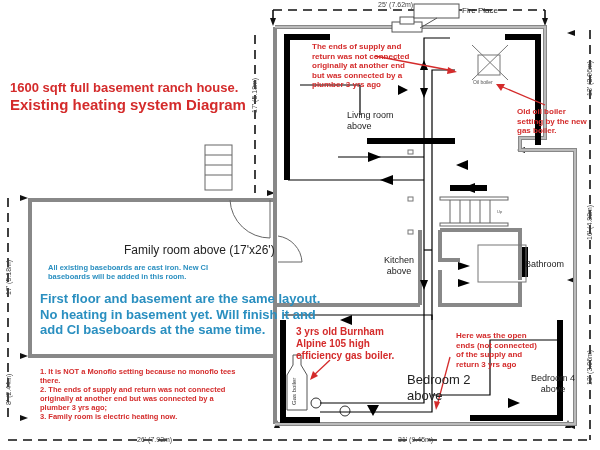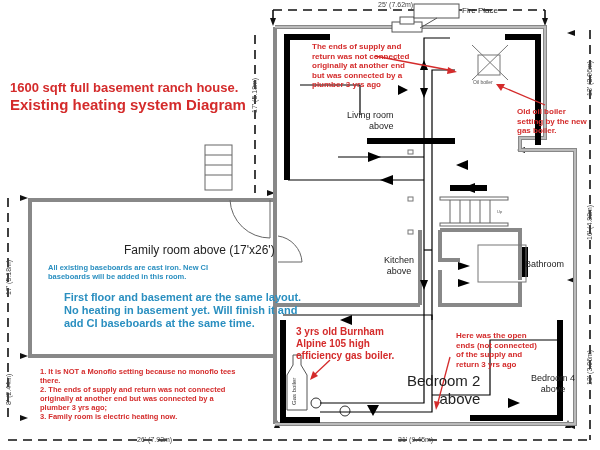--- a/index.html
+++ b/index.html
@@ -149,27 +149,27 @@
   <g fill="#fff" stroke="#777" stroke-width="1">
     <rect x="408" y="150" width="5" height="4"></rect>
     <rect x="408" y="197" width="5" height="4"></rect>
     <rect x="408" y="230" width="5" height="4"></rect>
   </g>
 </svg>
 
 <div class="t red" style="left:10px;top:80px;font-size:13px;">1600 sqft full basement ranch house.</div>
 <div class="t red" style="left:10px;top:96px;font-size:15px;">Existing heating system Diagram</div>
 
-<div class="t blk" style="left:303px;top:110px;font-size:9px;text-align:right;">Living room
+<div class="t blk" style="left:303px;top:110px;font-size:9px;text-align:left;">Living room
 above</div>
 <div class="t blk" style="left:340px;top:255px;font-size:9px;text-align:center;">Kitchen
 above</div>
 <div class="t blk" style="left:80px;top:243px;font-size:12px;">Family room above (17'x26')</div>
 <div class="t blk" style="left:481px;top:259px;font-size:9px;">Bathroom</div>
-<div class="t blk" style="left:363px;top:372px;font-size:15px;text-align:right;">Bedroom 2
+<div class="t blk" style="left:363px;top:372px;font-size:13px;text-align:left;">Bedroom 2
 above</div>
 <div class="t blk" style="left:487px;top:373px;font-size:9px;text-align:center;">Bedroom 4
 above</div>
 
 <div class="t blk" style="left:418px;top:6px;font-size:8px;">Fire Place</div>
 <div class="t" style="left:473px;top:79px;font-size:5px;color:#555;">Oil boiler</div>
 <div class="t vert" style="left:291px;top:405px;font-size:6px;color:#333;">Gas boiler</div>
 <div class="t" style="left:497px;top:210px;font-size:4px;color:#555;">Up</div>
 
 <div class="t red" style="left:312px;top:42px;font-size:8px;">The ends of supply and
@@ -183,21 +183,21 @@
 <div class="t red" style="left:296px;top:326px;font-size:10px;">3 yrs old Burnham
 Alpine 105 high
 efficiency gas boiler.</div>
 <div class="t red" style="left:456px;top:331px;font-size:8px;">Here was the open
 ends (not connected)
 of the supply and
 return 3 yrs ago</div>
 
 <div class="t blue" style="left:48px;top:263px;font-size:7.5px;">All existing baseboards are cast iron. New CI
 baseboards will be added in this room.</div>
-<div class="t blue" style="left:64px;top:291px;font-size:11px;">First floor and basement are the same layout.
+<div class="t blue" style="left:40px;top:291px;font-size:13px;">First floor and basement are the same layout.
 No heating in basement yet. Will finish it and
 add CI baseboards at the same time.</div>
 <div class="t red" style="left:40px;top:367px;font-size:7.5px;">1. It is NOT a Monoflo setting because no monoflo tees
 there.
 2. The ends of supply and return was not connected
 originally at another end but was connected by a
 plumber 3 yrs ago;
 3. Family room is electric heating now.</div>
 
 <div class="dim" style="left:378px;top:1px;">25' (7.62m)</div>

